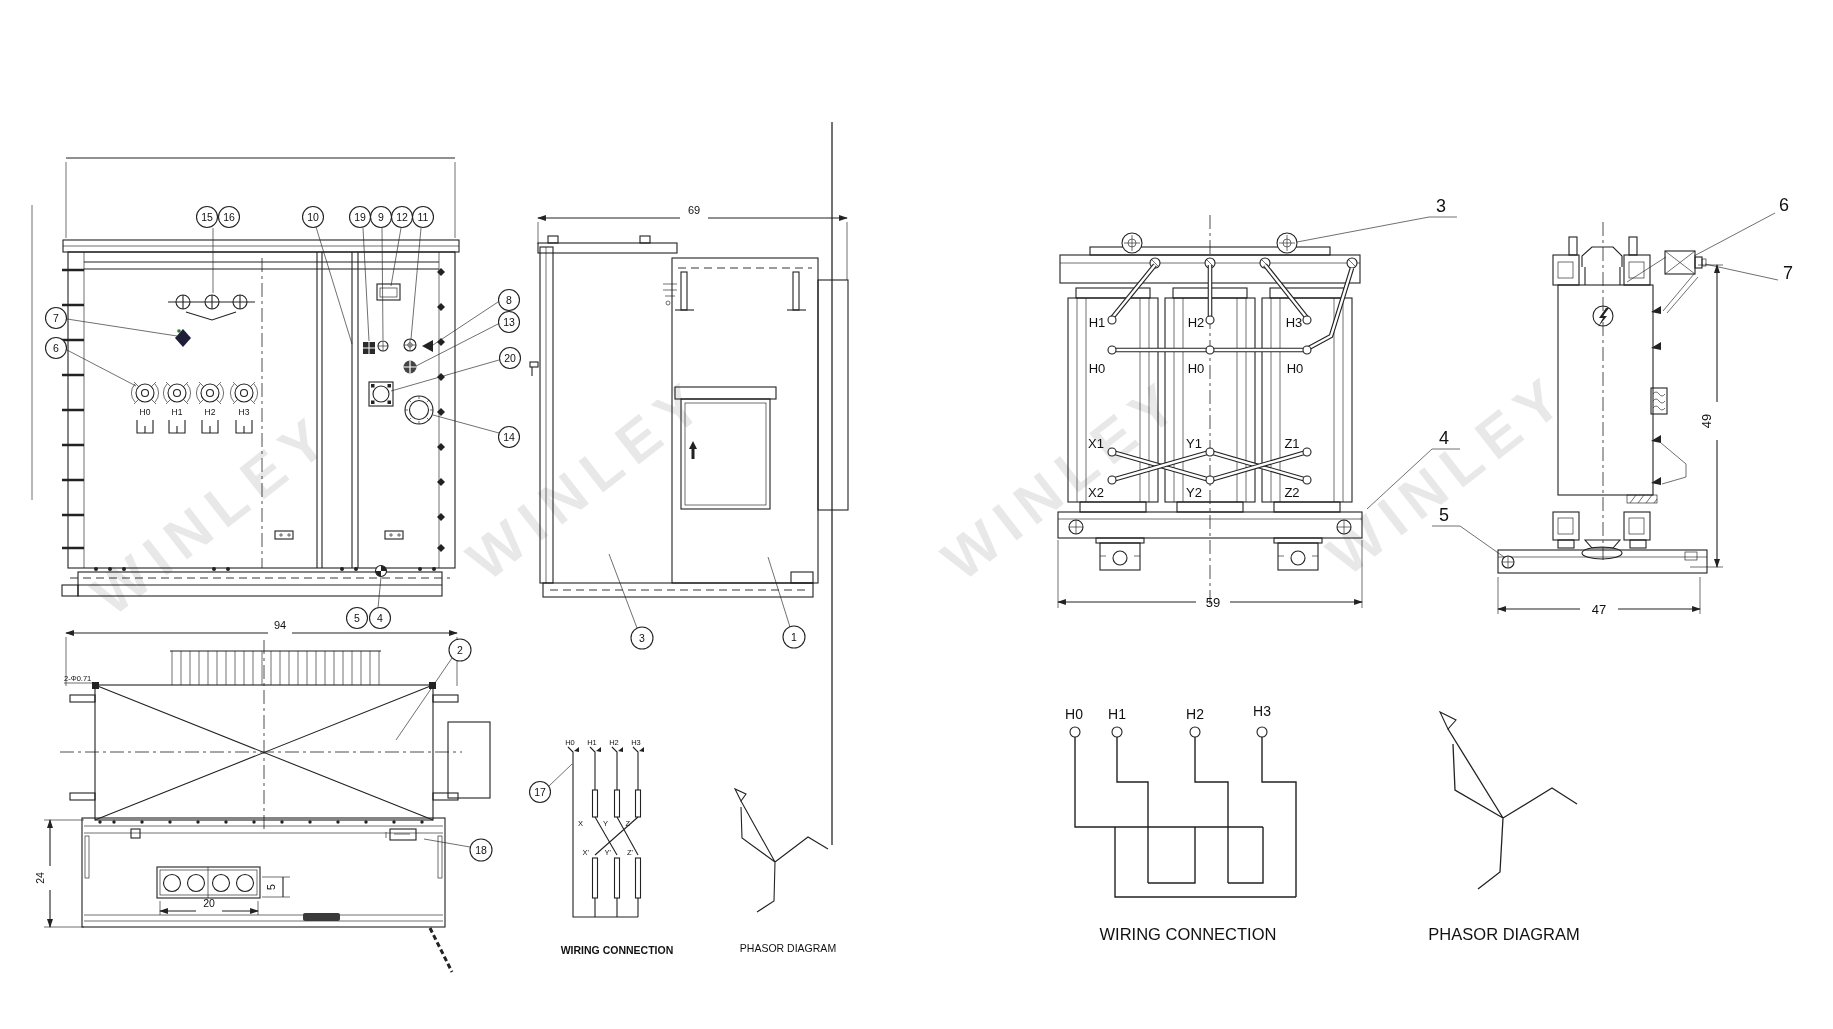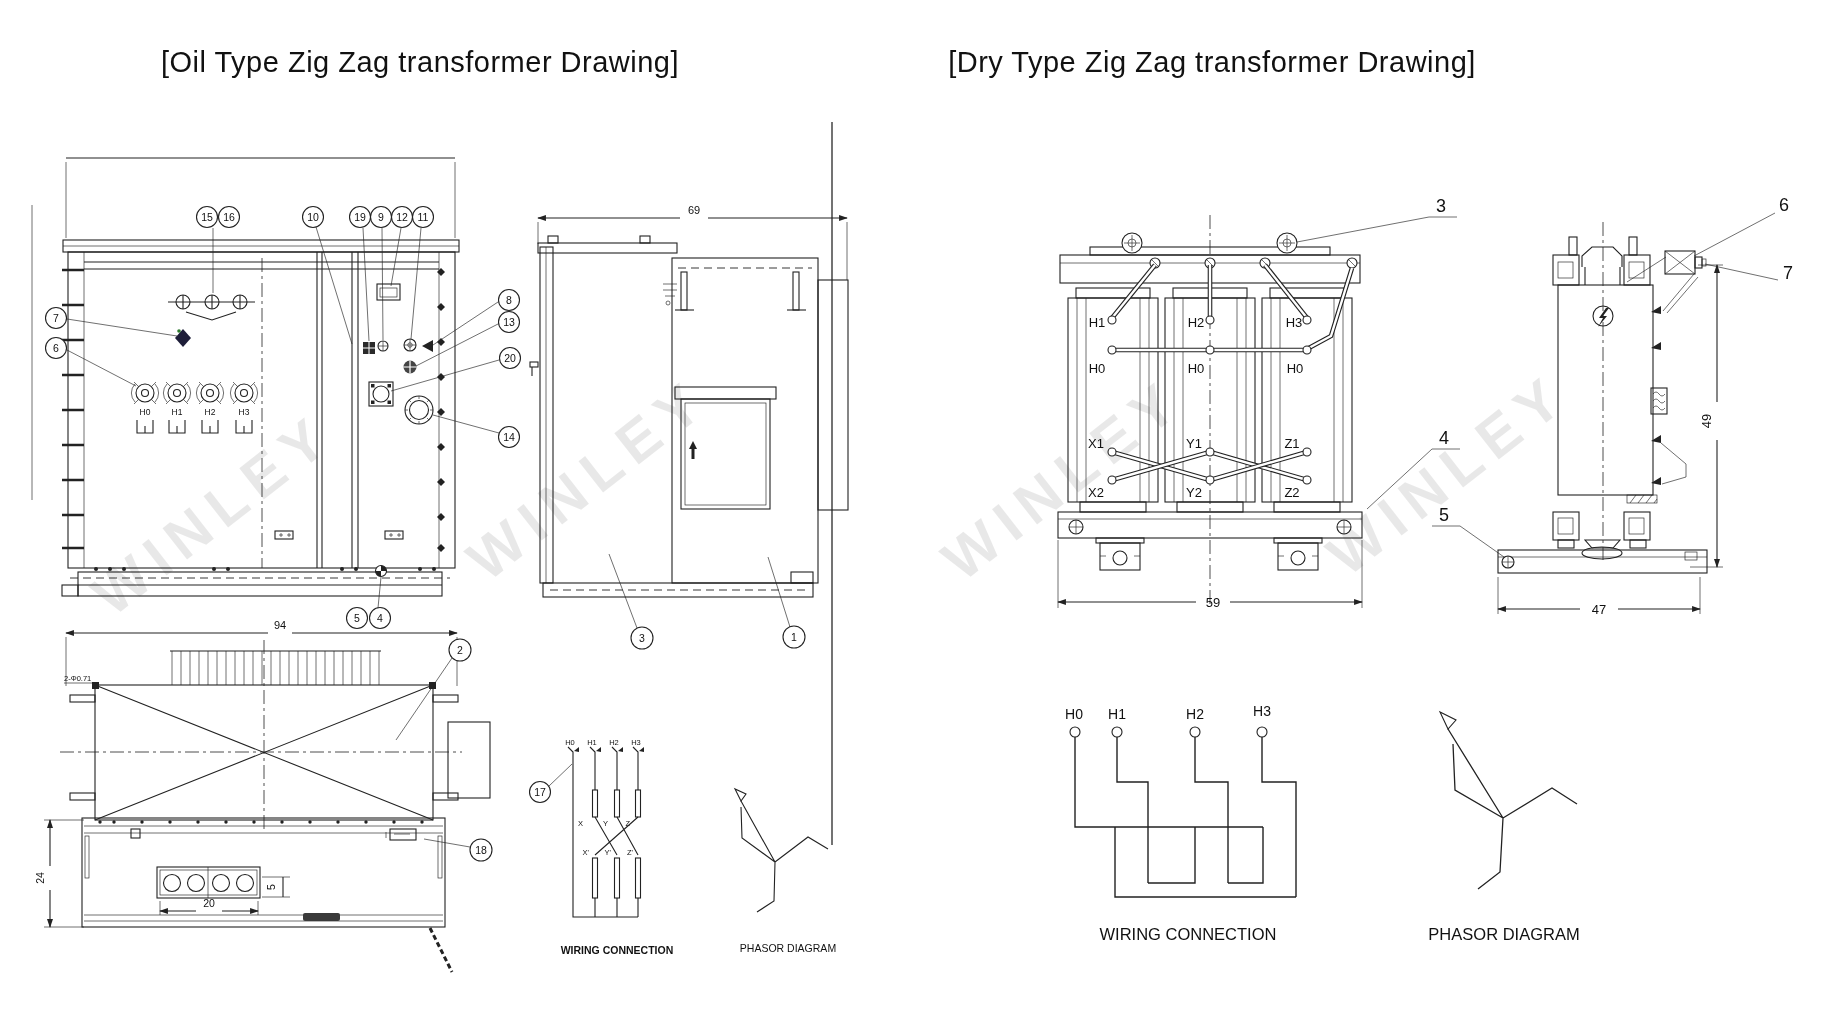--- a/index.html
+++ b/index.html
@@ -26,22 +26,20 @@
   .bwA{stroke:#222;stroke-width:4.6;fill:none;}
   .bwB{stroke:#fff;stroke-width:2.4;fill:none;}
   .wm{font-size:58px;font-weight:700;letter-spacing:10px;fill:rgba(0,0,0,0.09);
       font-family:"Liberation Sans",sans-serif;}
 </style>
 </head>
 <body>
 
 <div class="canvas">
 
-  <div class="title left">[Oil Type Zig Zag transformer Drawing]</div>
-  <div class="title right">[Dry Type Zig Zag transformer Drawing]</div>
 
   <svg width="1833" height="1029" viewBox="0 0 1833 1029">
     <defs>
       <marker id="ar" viewBox="0 0 10 10" refX="9" refY="5" markerWidth="8" markerHeight="8" orient="auto-start-reverse">
         <path d="M0,1.6 L10,5 L0,8.4 Z" fill="#222"></path>
       </marker>
     </defs>
 
     <g>
       <text class="wm" transform="rotate(-38 225 530)" x="225" y="530" text-anchor="middle">WINLEY</text>

